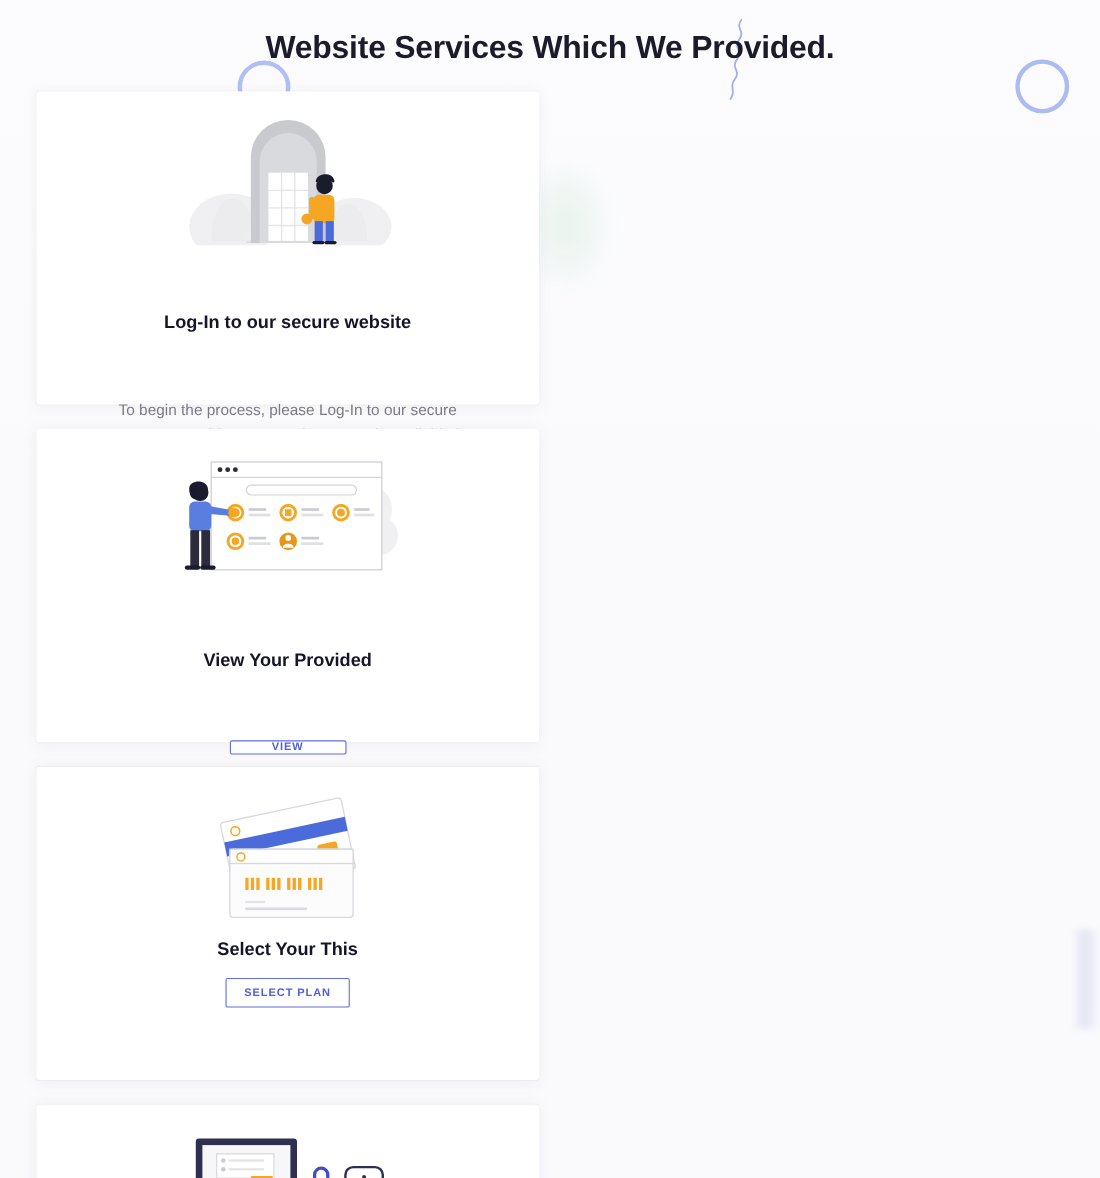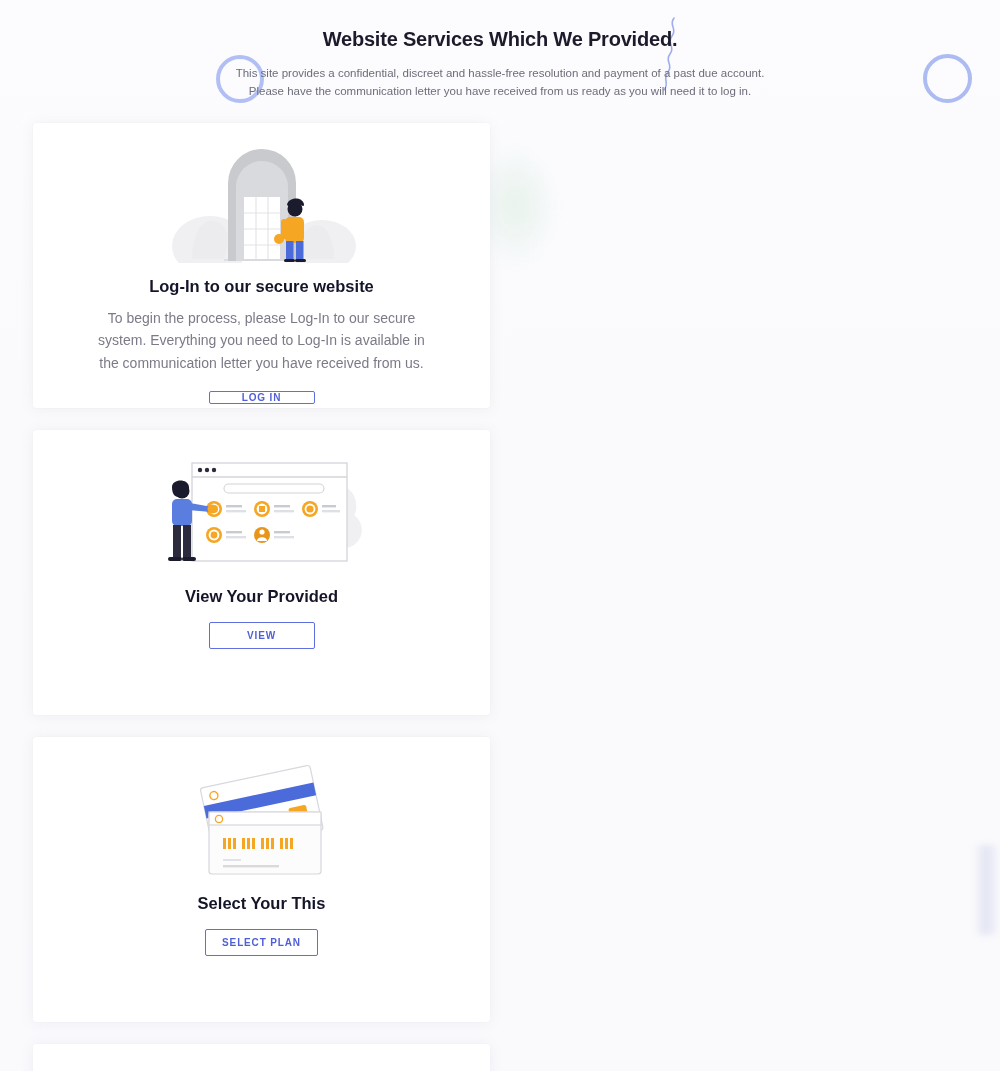--- a/index.html
+++ b/index.html
@@ -34,21 +34,21 @@
   }
   .blob-a {
     position:absolute; left:470px; top:140px; width:90px; height:130px;
     background: radial-gradient(ellipse at center, rgba(196,226,205,.35) 0%, rgba(255,255,255,0) 70%);
     filter: blur(6px);
   }
 
   
   .header { position: relative; text-align: center; padding-top: 28px; }
   .title {
-    font-size: 20px;
+    font-size: 29px;
     font-weight: bold;
     color: #1b1b2b;
     letter-spacing: -0.2px;
   }
   .subtitle {
     margin-top: 14px;
     font-size: 11.5px;
     line-height: 1.55;
     color: #6d6d7a;
   }
@@ -64,21 +64,21 @@
   .card {
     background: #ffffff;
     width: 457px;
     border-radius: 3px;
     box-shadow: 0 1px 14px rgba(120,125,160,.09), 0 0 1px rgba(120,125,160,.12);
     padding: 18px 26px 26px 26px;
     display: flex;
     flex-direction: column;
     align-items: center;
   }
-  .card.r1 { height: 285px; }
+  .card.r1 { height: 285px; gap: 47px; }
   .card.r2 { height: 285px; }
 
   .illus { height: 125px; display:flex; align-items:flex-end; justify-content:center; }
   .illus svg { display:block; }
 
   .card-title {
     margin-top: 14px;
     font-size: 16.5px;
     font-weight: bold;
     color: #15152a;
@@ -120,24 +120,20 @@
   <div class="ring left"></div>
   <div class="ring right"></div>
   <div class="edge-blur"></div>
 
   <svg class="squiggle" viewBox="0 0 34 80">
     <path d="M26 2 C20 10, 30 12, 24 20 C18 28, 28 30, 22 38 C16 46, 26 48, 20 56 C14 64, 22 66, 16 74" fill="none" stroke="#8fa0ec" stroke-width="1.6" stroke-linecap="round"></path>
   </svg>
 
   <div class="header">
     <div class="title">Website Services Which We Provided.</div>
-    <div class="subtitle">
-      <div>This site provides a confidential, discreet and hassle-free resolution and payment of a past due account.</div>
-      <div>Please have the communication letter you have received from us ready as you will need it to log in.</div>
-    </div>
   </div>
 
   <div class="grid">
 
     <div class="card r1">
       <div class="illus">
         <svg width="200" height="122" viewBox="0 0 200 122">
           <ellipse cx="48" cy="105" rx="38" ry="30" fill="#f0f0f2"></ellipse>
           <ellipse cx="160" cy="105" rx="34" ry="26" fill="#f0f0f2"></ellipse>
           <path d="M30 118 C30 84, 48 70, 62 86 C70 96, 62 118, 62 118 Z" fill="#ececef"></path>

